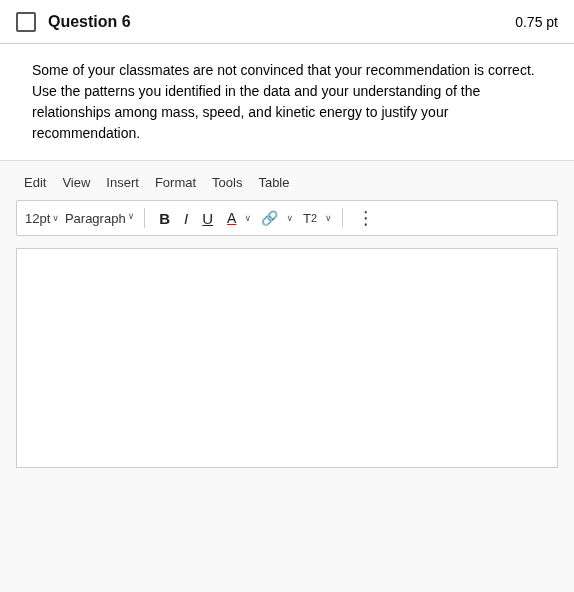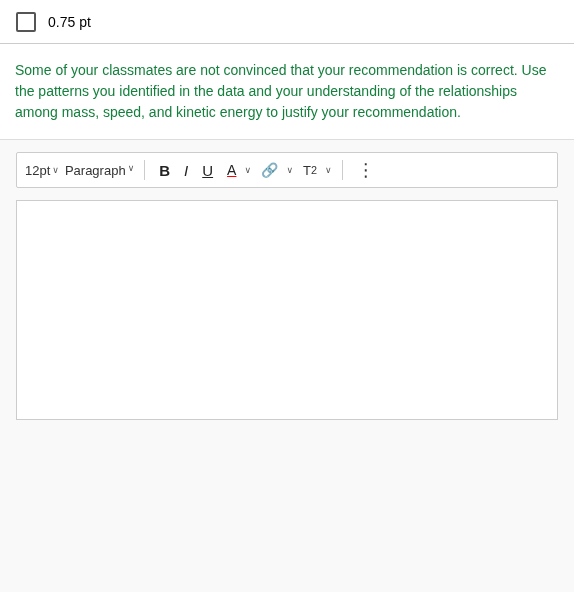--- a/index.html
+++ b/index.html
@@ -38,23 +38,23 @@
     }
 
     .question-points {
       font-size: 14px;
       color: #000000;
       font-weight: normal;
     }
 
     .question-body {
       background: #ffffff;
-      padding: 16px 15px;
-      font-size: 14px;
-      color: #15803d;
+      padding: 16px 32px;
+      font-size: 14px;
+      color: #000000;
       line-height: 1.5;
       border-bottom: 1px solid #ddd;
     }
 
     .editor-container {
       background: #f9f9f9;
       margin: 0;
       padding: 12px 16px;
       flex: 1;
     }
@@ -165,28 +165,37 @@
       color: #333;
       display: flex;
       align-items: center;
     }
   </style>
 </head>
 <body>
 
 <div class="question-header">
   <div class="checkbox-area"></div>
+  <span class="question-title">Question 6</span>
   <span class="question-points">0.75 pt</span>
 </div>
 
 <div class="question-body">
   <p>Some of your classmates are not convinced that your recommendation is correct. Use the patterns you identified in the data and your understanding of the relationships among mass, speed, and kinetic energy to justify your recommendation.</p>
 </div>
 
 <div class="editor-container">
+  <div class="menu-bar">
+    <span class="menu-item">Edit</span>
+    <span class="menu-item">View</span>
+    <span class="menu-item">Insert</span>
+    <span class="menu-item">Format</span>
+    <span class="menu-item">Tools</span>
+    <span class="menu-item">Table</span>
+  </div>
 
   <div class="toolbar">
     <div class="font-size-select">
       <span>12pt</span>
       <span class="chevron-down">∨</span>
     </div>
 
     <div class="paragraph-select">
       <span>Paragraph</span>
       <span class="chevron-down">∨</span>

